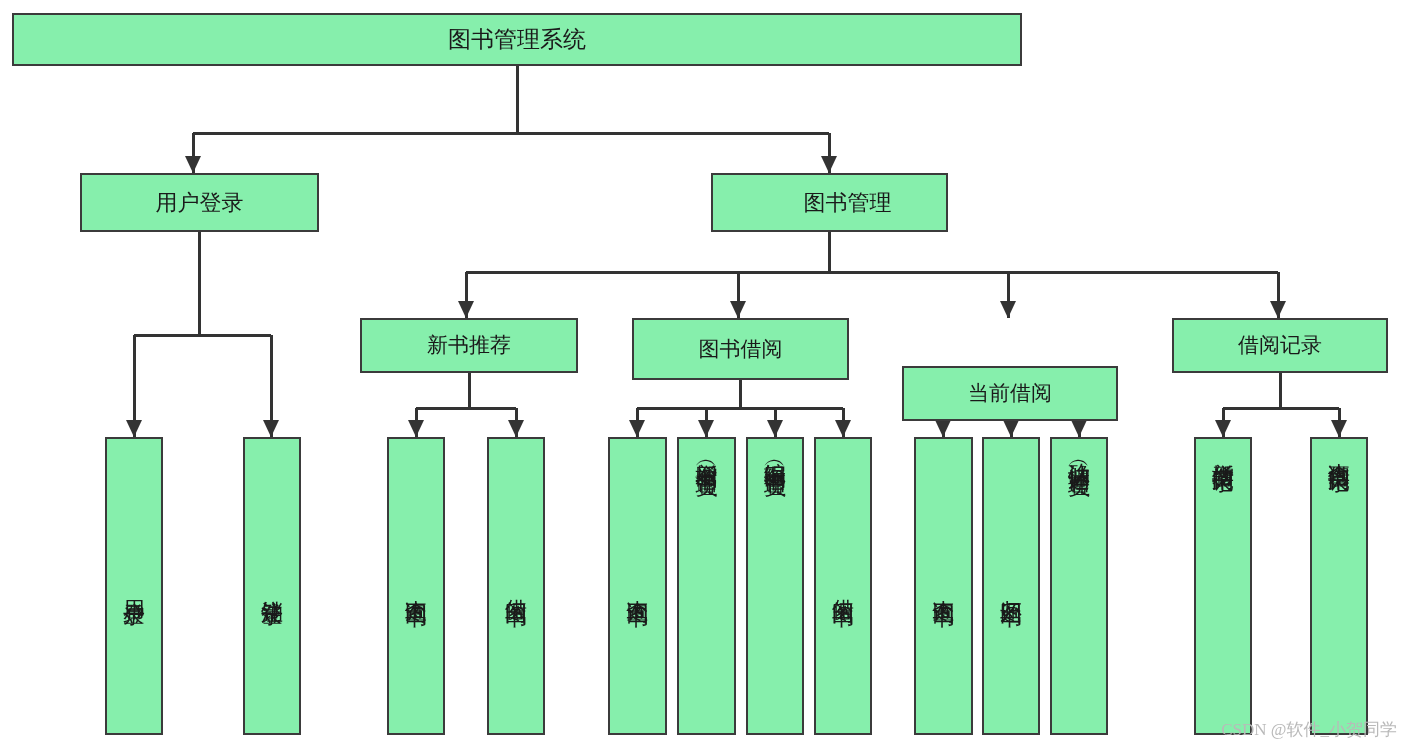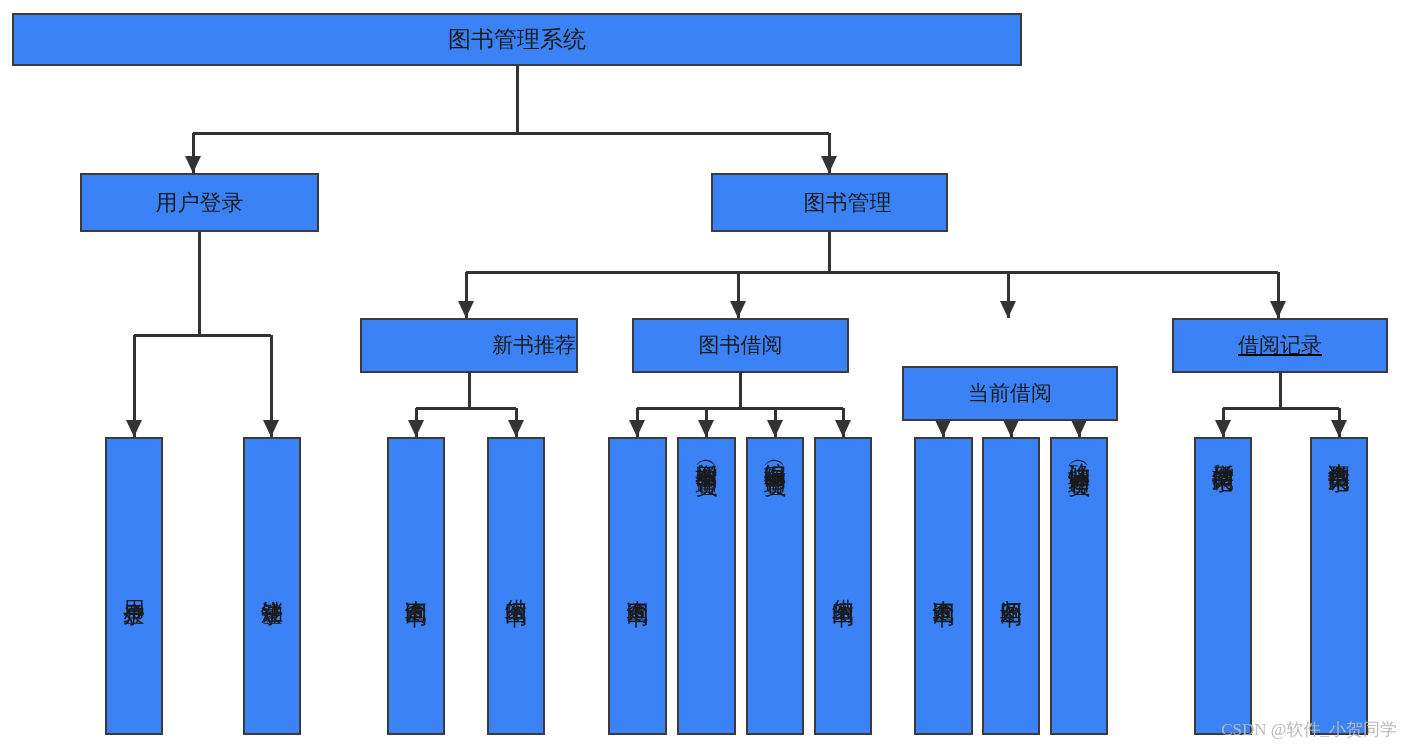--- a/index.html
+++ b/index.html
@@ -5,21 +5,21 @@
   html,body{margin:0;padding:0;background:#ffffff;}
   body{
     width:1405px;height:747px;
     font-family:"Liberation Sans","DejaVu Sans",sans-serif;
     overflow:hidden;position:relative;
   }
   #diagram-root{position:absolute;left:0;top:0;width:1405px;height:747px;}
 
   .node-box{
     position:absolute;
-    background:#3b82f6;
+    background:#86efac;
     border:2.5px solid #3b3b3b;
     box-sizing:border-box;
     display:flex;
     align-items:center;
     justify-content:center;
   }
   .node-label{
     color:#1a1a1a;
     line-height:1.05;
     text-align:center;
@@ -123,30 +123,30 @@
   <div id="nodes-layer">
       <div class="node-box level-0" style="left: 12px; top: 13px; width: 1010px; height: 53px;">
         <span class="node-label">图书管理系统</span>
       </div>
       <div class="node-box level-1" style="left: 80px; top: 173px; width: 239px; height: 59px;">
         <span class="node-label">用户登录</span>
       </div>
       <div class="node-box level-1" style="left: 711px; top: 173px; width: 237px; height: 59px; padding-left: 36px;">
         <span class="node-label">图书管理</span>
       </div>
-      <div class="node-box level-2" style="left: 360px; top: 318px; width: 218px; height: 55px; justify-content: flex-end;">
+      <div class="node-box level-2" style="left: 360px; top: 318px; width: 218px; height: 55px;">
         <span class="node-label">新书推荐</span>
       </div>
-      <div class="node-box level-2" style="left: 632px; top: 318px; width: 217px; height: 55px;">
+      <div class="node-box level-2" style="left: 632px; top: 318px; width: 217px; height: 62px;">
         <span class="node-label">图书借阅</span>
       </div>
       <div class="node-box level-2" style="left: 902px; top: 318px; width: 216px; height: 55px; margin-top: 48px;">
         <span class="node-label">当前借阅</span>
       </div>
-      <div class="node-box level-2" style="left: 1172px; top: 318px; width: 216px; height: 55px; text-decoration: underline;">
+      <div class="node-box level-2" style="left: 1172px; top: 318px; width: 216px; height: 55px;">
         <span class="node-label">借阅记录</span>
       </div>
       <div class="node-box level-3 leaf-box short-label" style="left: 105px; top: 437px; width: 58px; height: 298px;">
         <span class="node-label">用户登录</span>
       </div>
       <div class="node-box level-3 leaf-box short-label" style="left: 243px; top: 437px; width: 58px; height: 298px;">
         <span class="node-label">注销登录</span>
       </div>
       <div class="node-box level-3 leaf-box short-label" style="left: 387px; top: 437px; width: 58px; height: 298px;">
         <span class="node-label">查询图书</span>

